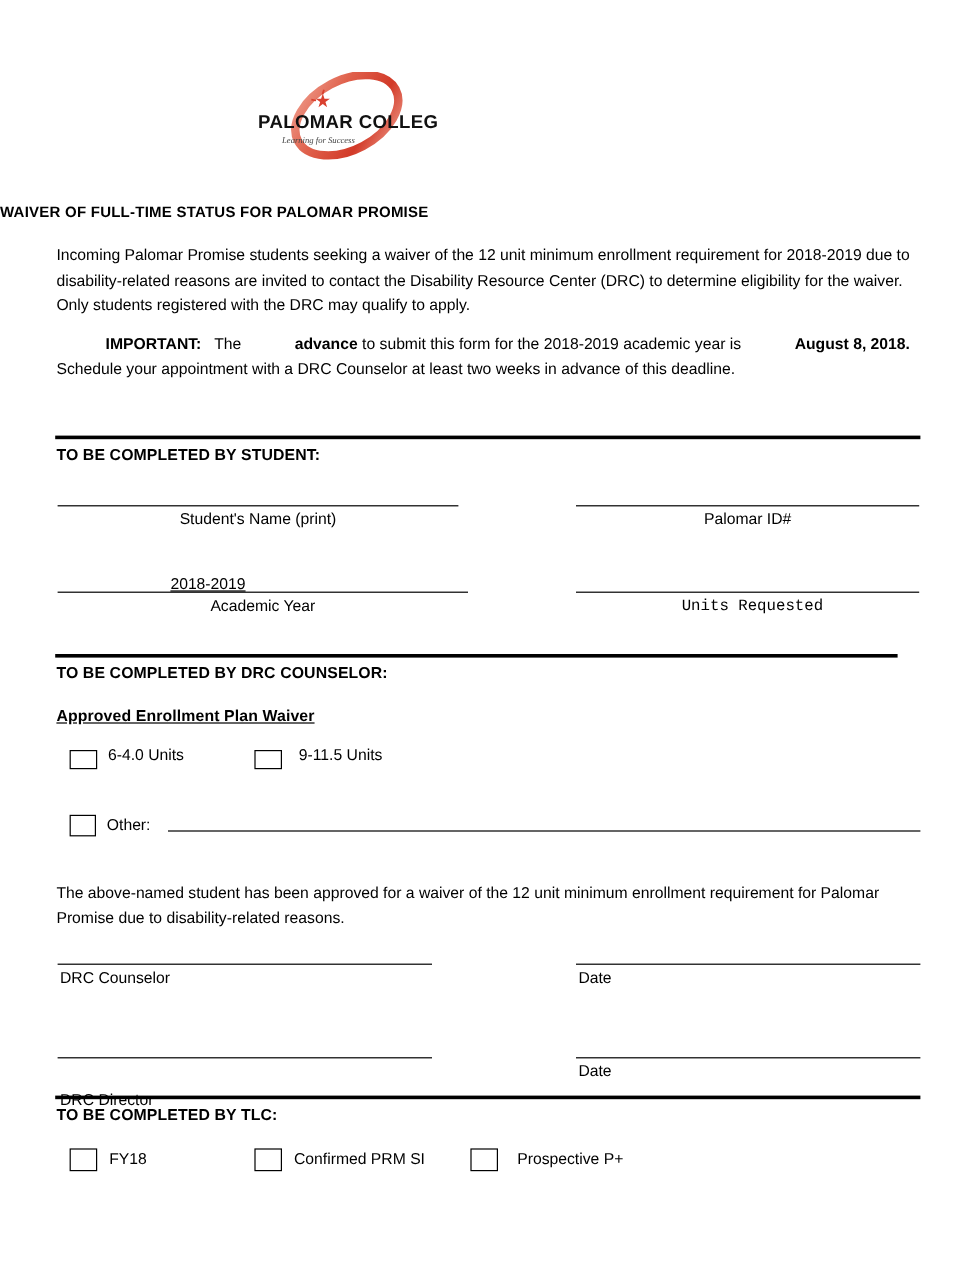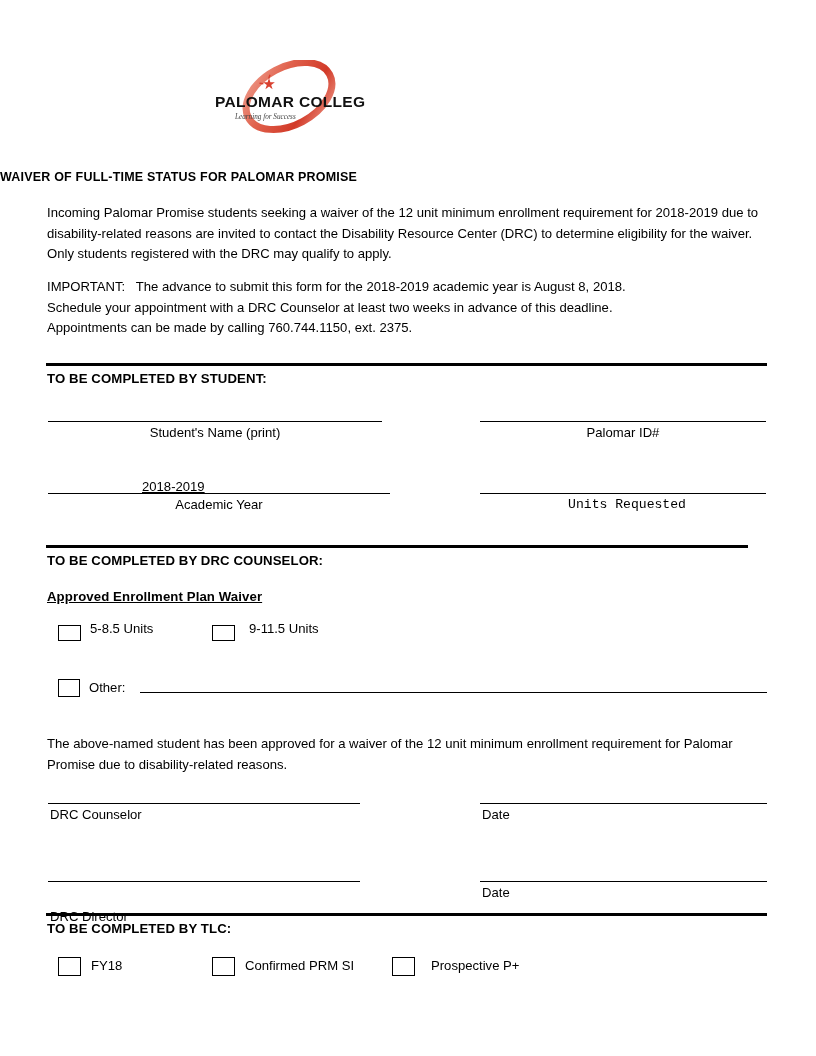--- a/index.html
+++ b/index.html
@@ -64,21 +64,21 @@
     position: absolute;
     left: 47px;
     width: 722px;
     font-size: 13.1px;
     line-height: 20.5px;
     text-align: left;
   }
   .para.intro { top: 203px; }
   .para.important { top: 277px; }
   .para.approval { top: 734px; width: 716px; }
-  .b { font-weight: normal; }
+  .b { font-weight: bold; margin-left: 41px; }
 
   
   .thick-rule {
     position: absolute;
     height: 0;
     border-top: 3px solid #000;
   }
   .rule-student  { left: 46px; top: 363px;  width: 721px; }
   .rule-counsel  { left: 46px; top: 545px;  width: 702px; }
   .rule-tlc      { left: 46px; top: 913px;  width: 721px; }
@@ -222,21 +222,20 @@
   <div class="para intro">Incoming Palomar Promise students seeking a waiver of the 12 unit minimum enrollment requirement for 2018-2019 due to disability-related reasons are invited to contact the Disability Resource Center (DRC) to determine eligibility for the waiver. Only students registered with the DRC may qualify to apply.</div>
 
   <div class="para important">
     <span class="b">IMPORTANT:</span>
     &nbsp;
     <span>The</span>
     <span class="b">advance</span>
     <span>to submit this form for the 2018-2019 academic year is</span>
     <span class="b">August 8, 2018.</span><br>
     <span>Schedule your appointment with a DRC Counselor at least two weeks in advance of this deadline.</span><br>
-    <span>Appointments can be made by calling 760.744.1150, ext. 2375.</span>
   </div>
 
   <div class="thick-rule rule-student"></div>
   <div class="section-head head-student">TO BE COMPLETED BY STUDENT:</div>
 
   <div class="fill-line l-name"></div>
   <div class="field-label centered lab-name">Student's Name (print)</div>
 
   <div class="fill-line l-id"></div>
   <div class="field-label centered lab-id">Palomar ID#</div>
@@ -246,21 +245,21 @@
   <div class="field-label centered lab-year">Academic Year</div>
 
   <div class="fill-line l-units"></div>
   <div class="field-label centered lab-units">Units Requested</div>
 
   <div class="thick-rule rule-counsel"></div>
   <div class="section-head head-counsel">TO BE COMPLETED BY DRC COUNSELOR:</div>
   <div class="sub-head">Approved Enrollment Plan Waiver</div>
 
   <div class="checkbox cb-units1"></div>
-  <div class="cb-label lab-units1">5-8.5 Units</div>
+  <div class="cb-label lab-units1">6-4.0 Units</div>
 
   <div class="checkbox cb-units2"></div>
   <div class="cb-label lab-units2">9-11.5 Units</div>
 
   <div class="checkbox cb-other"></div>
   <div class="cb-label lab-other">Other:</div>
   <div class="fill-line l-other"></div>
 
   <div class="para approval">The above-named student has been approved for a waiver of the 12 unit minimum enrollment requirement for Palomar Promise due to disability-related reasons.</div>
 

